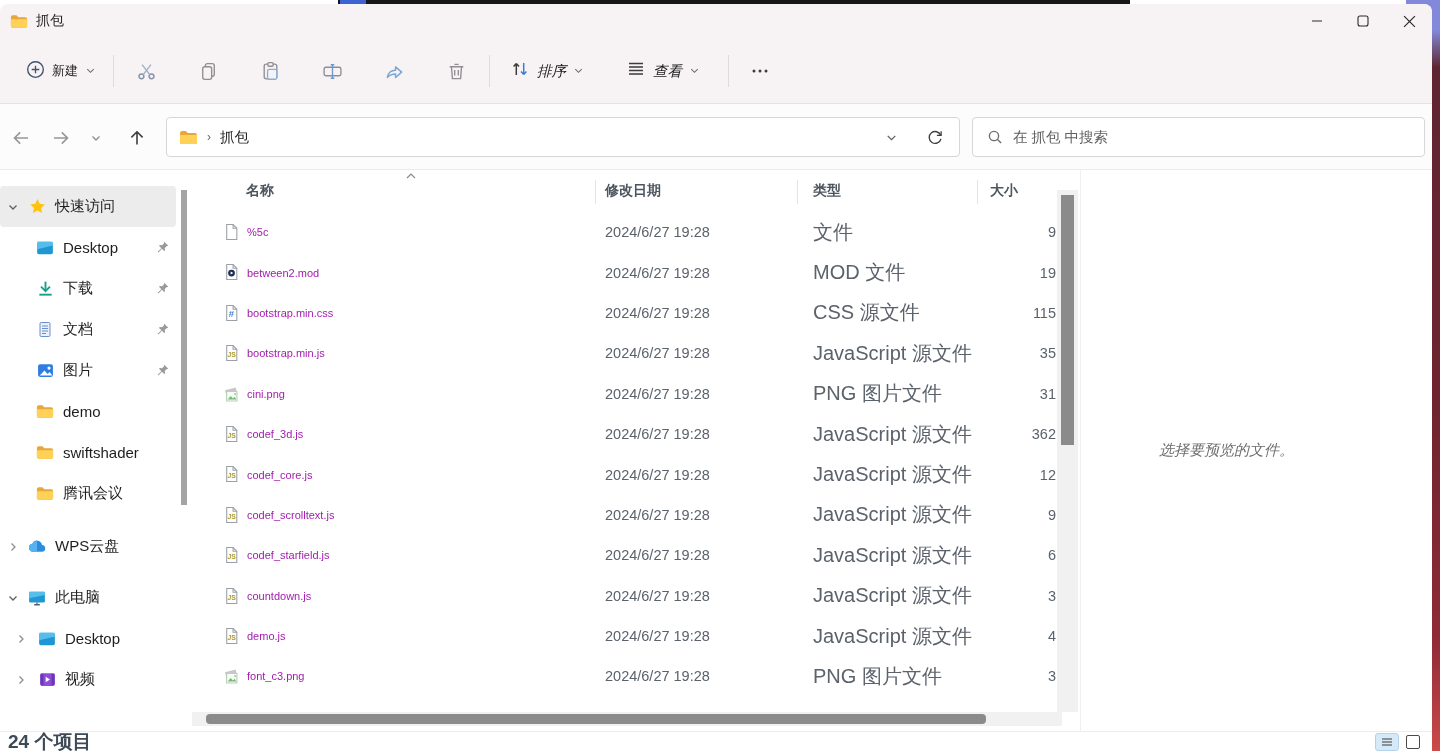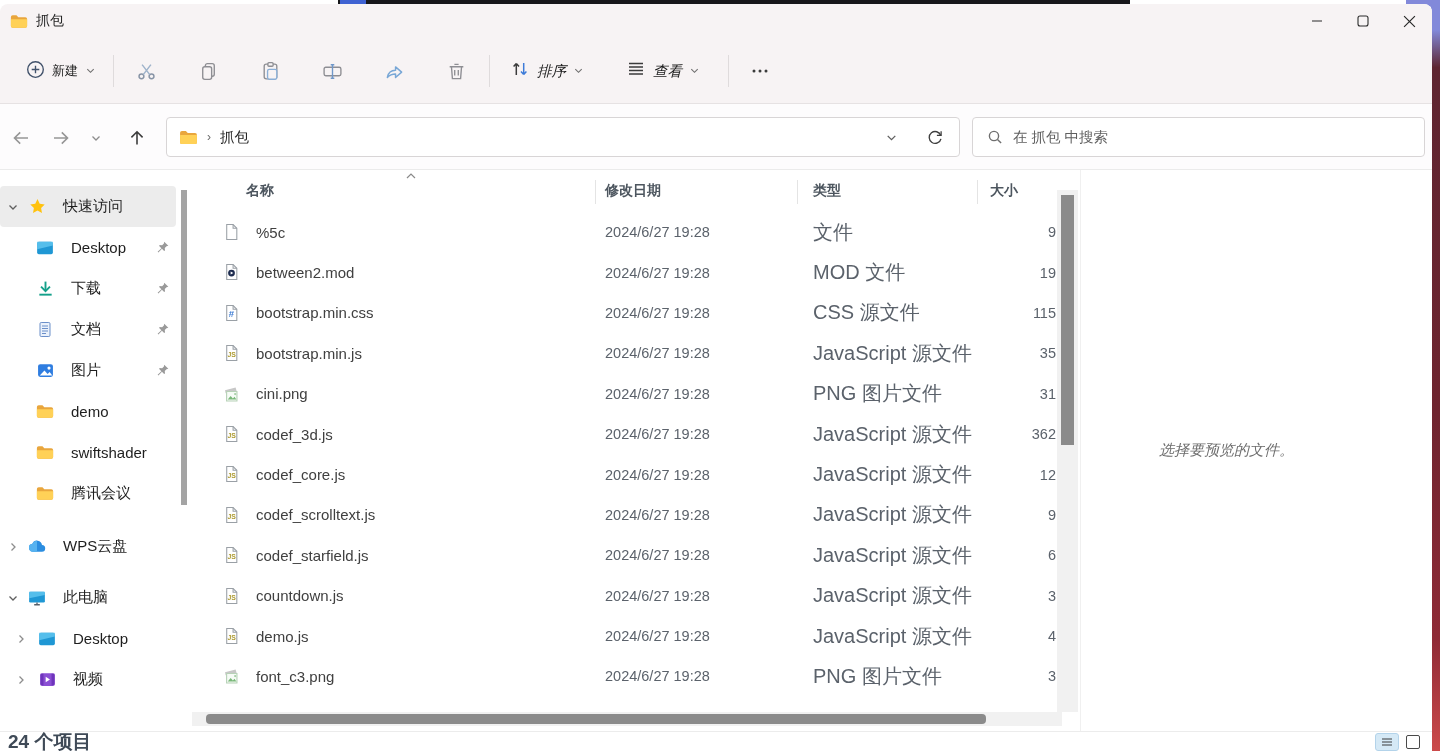--- a/index.html
+++ b/index.html
@@ -58,34 +58,34 @@
   .side-sec3{margin-top:10px;}
   .side-item{position:relative;height:41px;display:flex;align-items:center;margin-right:14px;border-radius:4px;}
   .side-item.sel{background:#ececec;}
   .side-item .chev{width:14px;display:inline-flex;justify-content:center;}
   .side-item.lv0{padding-left:6px;}
   .side-item.lv0 .s-ico{margin-left:8px;}
   .side-item.lv1{padding-left:36px;}
   .side-item.lv2{padding-left:14px;}
   .side-item.lv2 .s-ico{margin-left:10px;}
   .s-ico{width:18px;height:18px;display:inline-flex;align-items:center;justify-content:center;}
-  .s-label{margin-left:17px;font-size:15px;color:#1e1e1e;white-space:nowrap;}
+  .s-label{margin-left:9px;font-size:15px;color:#1e1e1e;white-space:nowrap;}
   .s-pin{position:absolute;right:6px;top:13px;width:15px;height:15px;display:inline-flex;}
   .side-scrollbar{position:absolute;right:3px;top:20px;width:6px;height:315px;background:#a4a4a4;}
 
   
   .filearea{position:absolute;left:190px;top:0;width:890px;height:561px;}
   .list-header{position:absolute;left:0;top:5px;width:890px;height:32px;font-weight:bold;}
   .col-label{position:absolute;top:7px;font-size:14px;color:#4d565f;}
   .sort-caret{position:absolute;left:214px;top:-4px;width:14px;height:10px;display:inline-flex;}
   .hsep{position:absolute;top:5px;height:24px;width:1px;background:#e4e4e4;}
   .rows{position:absolute;left:0;top:42px;width:890px;}
   .frow{position:relative;height:40.4px;display:flex;align-items:center;}
   .f-ico{position:absolute;left:33px;top:11px;width:18px;height:18px;display:inline-flex;}
-  .f-name{position:absolute;left:66px;font-size:15px;color:#404040;white-space:nowrap;}
+  .f-name{position:absolute;left:57px;font-size:11px;color:#a21caf;white-space:nowrap;}
   .f-date{position:absolute;left:415px;font-size:14.5px;color:#5b626b;white-space:nowrap;}
   .f-type{position:absolute;left:623px;font-size:20px;color:#5b626b;white-space:nowrap;}
   .f-size{position:absolute;right:24px;font-size:14.5px;color:#5b626b;text-align:right;}
   .v-scrollbar{position:absolute;left:867px;top:20px;width:21px;height:522px;background:#f1f1f1;}
   .v-thumb{position:absolute;left:4px;top:5px;width:13px;height:250px;background:#8b8b8b;}
   .h-scrollbar{position:absolute;left:2px;top:542px;width:870px;height:14px;background:#f1f1f1;}
   .h-thumb{position:absolute;left:14px;top:2px;width:780px;height:10px;background:#8b8b8b;border-radius:4px;}
 
   
   .preview{position:absolute;left:1080px;top:0;width:292px;height:561px;border-left:1px solid #f0f0f0;display:flex;align-items:center;justify-content:center;font-style:italic;}

